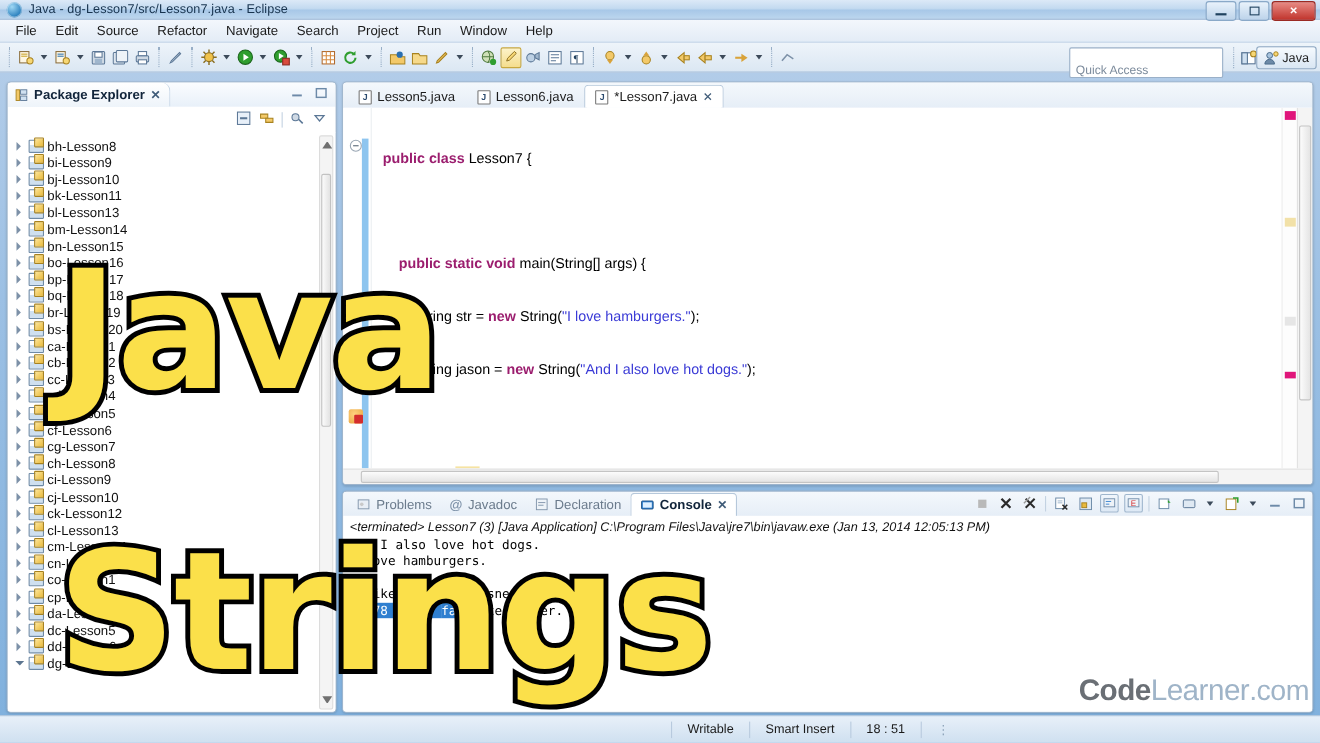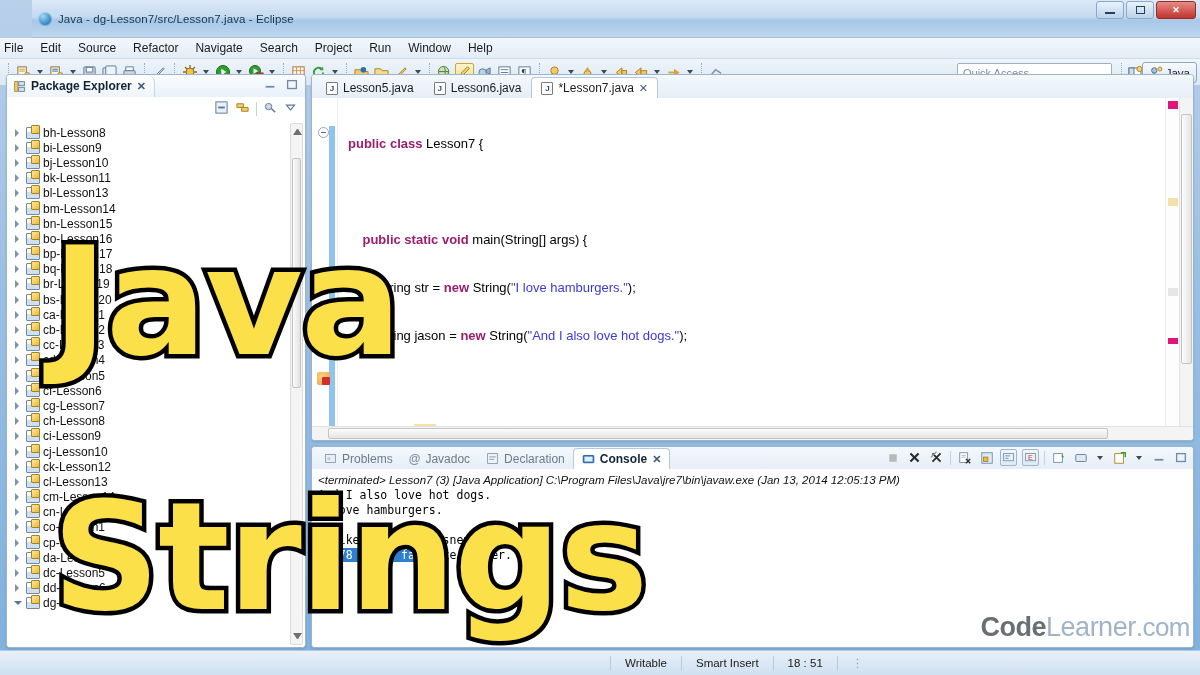--- a/index.html
+++ b/index.html
@@ -11,24 +11,24 @@
     position: relative;
   }
   #app {
     position:absolute; inset:0;
     background: linear-gradient(180deg,#b9d0ea 0%, #9cc0e4 40%, #7fb0dd 100%);
     padding: 0;
   }
 
   
   .titlebar {
-    height:38px; position:relative;
+    height:18px; position:relative;
     background: linear-gradient(180deg,#dce9f7 0%, #c3daf0 45%, #a8c8e8 55%, #bcd6ee 100%);
     border-bottom:1px solid #a8c0da;
-    display:flex; align-items:center; padding-left:6px;margin-left:32px;
+    display:flex; align-items:center; padding-left:6px;
   }
   .tb-icon {
     width:14px;height:14px;border-radius:50%;
     background: radial-gradient(circle at 35% 30%, #9fd8f5, #2a7fbd 70%, #18598c);
     margin-right:6px; flex:none;
     box-shadow: inset 0 0 0 1px rgba(255,255,255,.4);
   }
   .tb-title { font-size:11.5px; color:#17334e; letter-spacing:.1px; white-space:nowrap; }
   .winbtns { position:absolute; right:4px; top:1px; display:flex; gap:2px; }
   .wbtn {
@@ -38,38 +38,38 @@
     font-size:9px; color:#20425f;
   }
   .wbtn.close { background:linear-gradient(180deg,#e88b85,#c0342c); border-color:#9b2a23; color:#fff; width:40px; font-weight:bold;}
   .wbtn .minglyph { display:block;width:10px;height:2px;background:#20425f;margin-top:6px;}
   .wbtn .maxglyph { display:block;width:9px;height:8px;border:1.5px solid #20425f;}
 
   
   .menubar {
     height:21px; background:linear-gradient(180deg,#f3f7fc,#e3ecf6);
     border-bottom:1px solid #cddbea;
-    display:flex; align-items:center; padding-left:4px; gap:17px;
+    display:flex; align-items:center; padding-left:14px; gap:17px;
   }
   .menubar span { font-size:12px; color:#1b1b1b; white-space:nowrap; }
 
   
   .toolbar {
     height:27px; background:linear-gradient(180deg,#eef4fa,#dbe7f3);
     border-bottom:1px solid #b9cbdf;
     display:flex; align-items:center; padding:0 4px; gap:1px; position:relative;
   }
   .tsep { width:1px;height:18px;border-left:1px dotted #97aec6; margin:0 4px; }
   .tbtn { width:19px;height:19px; display:inline-flex;align-items:center;justify-content:center; position:relative;}
   .tbtn.sel { background:linear-gradient(180deg,#fdf3c9,#f5dd8d); border:1px solid #c9a83e; border-radius:2px;}
   .caret { width:0;height:0;border-left:3px solid transparent;border-right:3px solid transparent;border-top:4px solid #3c4a5a; margin:0 3px;}
   .qa {
-    position:absolute; right:88px; top:4px; width:155px;height:19px;
+    position:absolute; right:88px; top:4px; width:140px;height:19px;
     background:#fff;border:1px solid #9ab0c8;border-radius:2px;
-    font-size:11px;color:#7c8b9c; padding:2px 5px; line-height:15px;
+    font-size:11px;color:#7c8b9c; padding:13px 5px; line-height:15px;
   }
   .persp-sep { position:absolute; right:78px; top:4px; width:1px;height:19px;border-left:1px dotted #97aec6;}
   .persp-new { position:absolute; right:56px; top:4px; width:19px;height:19px; display:flex;align-items:center;justify-content:center;}
   .persp-java {
     position:absolute; right:3px; top:3px; height:21px;
     border:1px solid #8fa8c2;border-radius:3px;
     background:linear-gradient(180deg,#f6fafe,#d9e6f3);
     display:flex;align-items:center;gap:3px;padding:0 6px;font-size:11.5px;color:#1b1b1b;
   }
 

